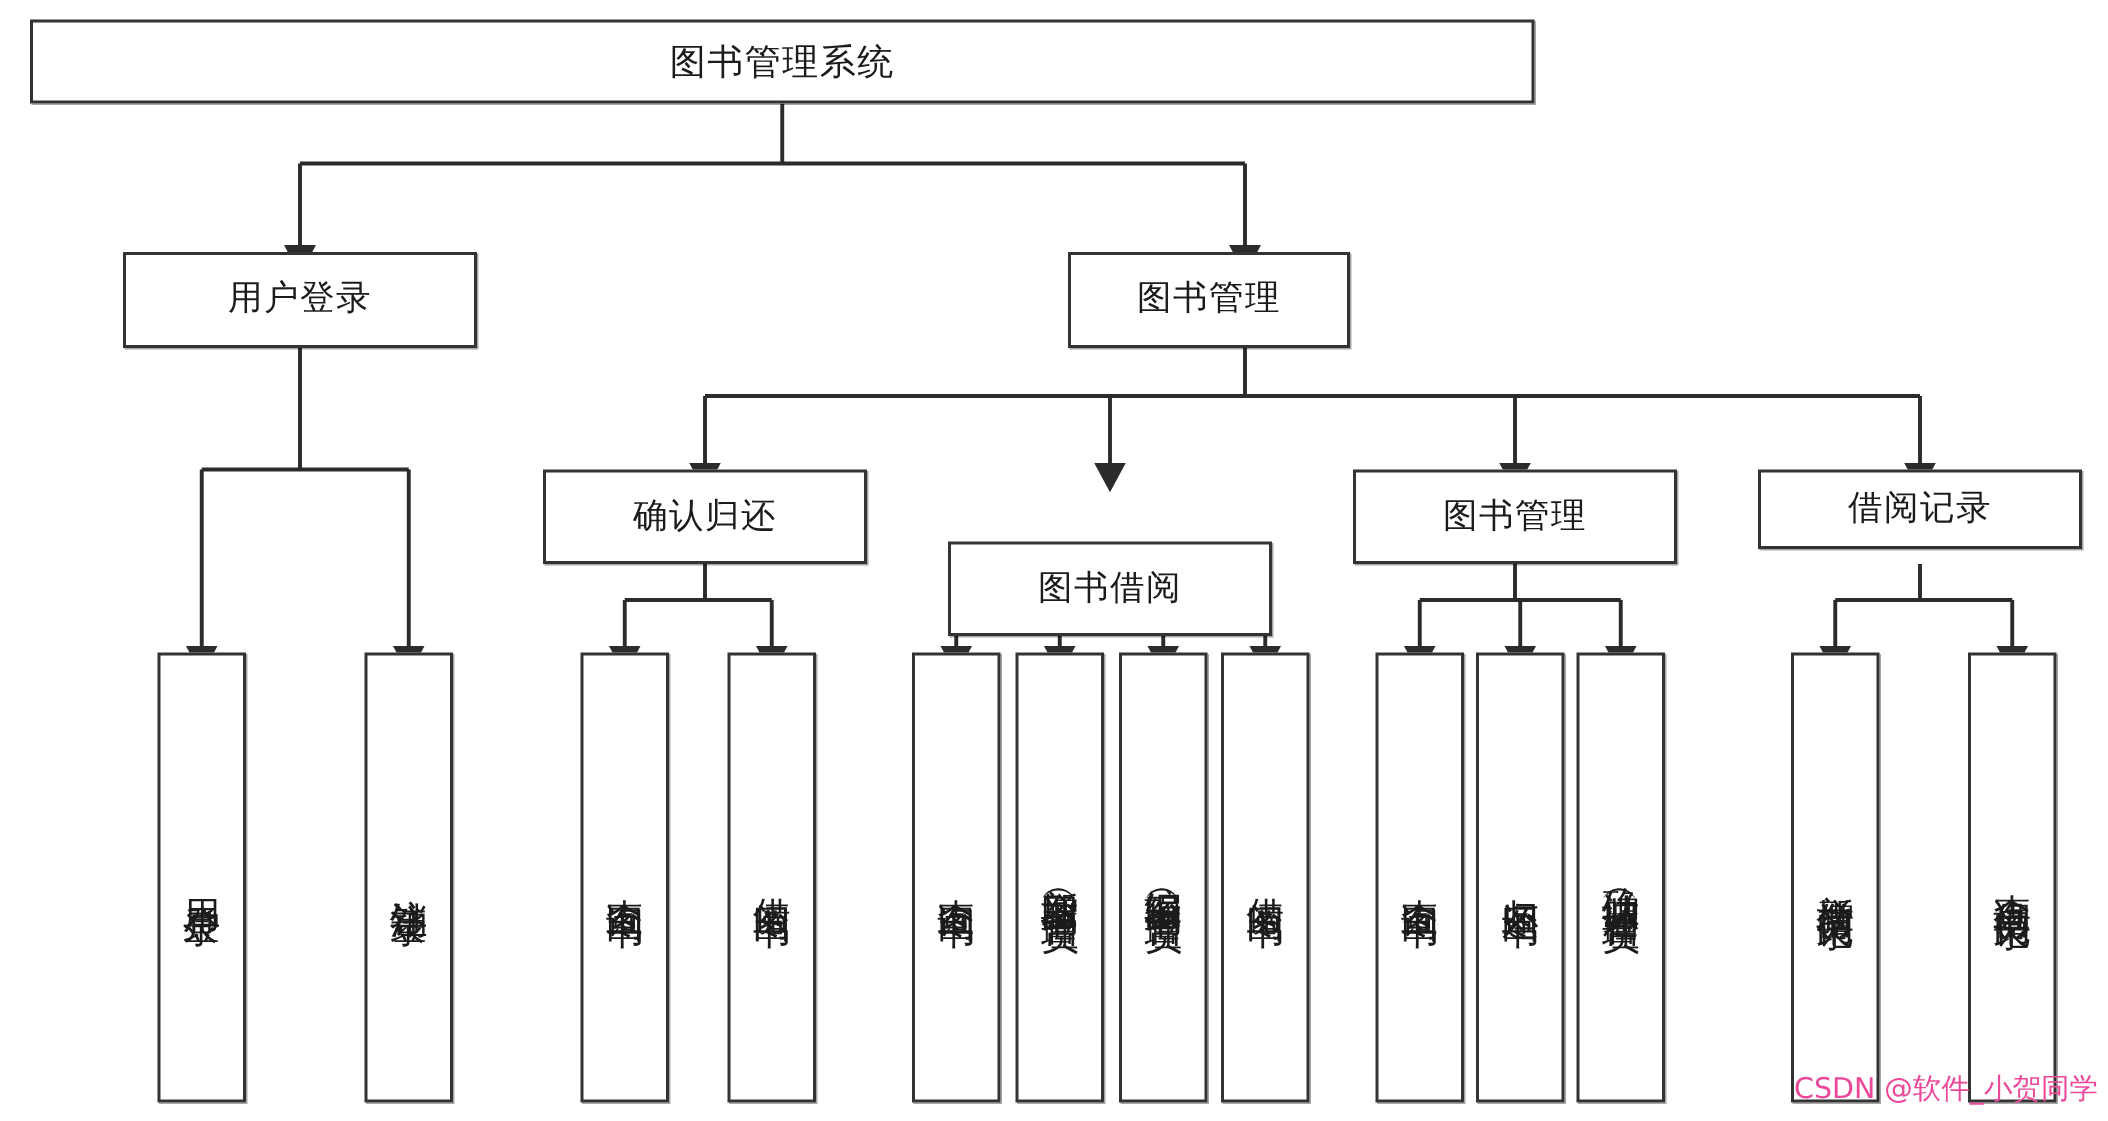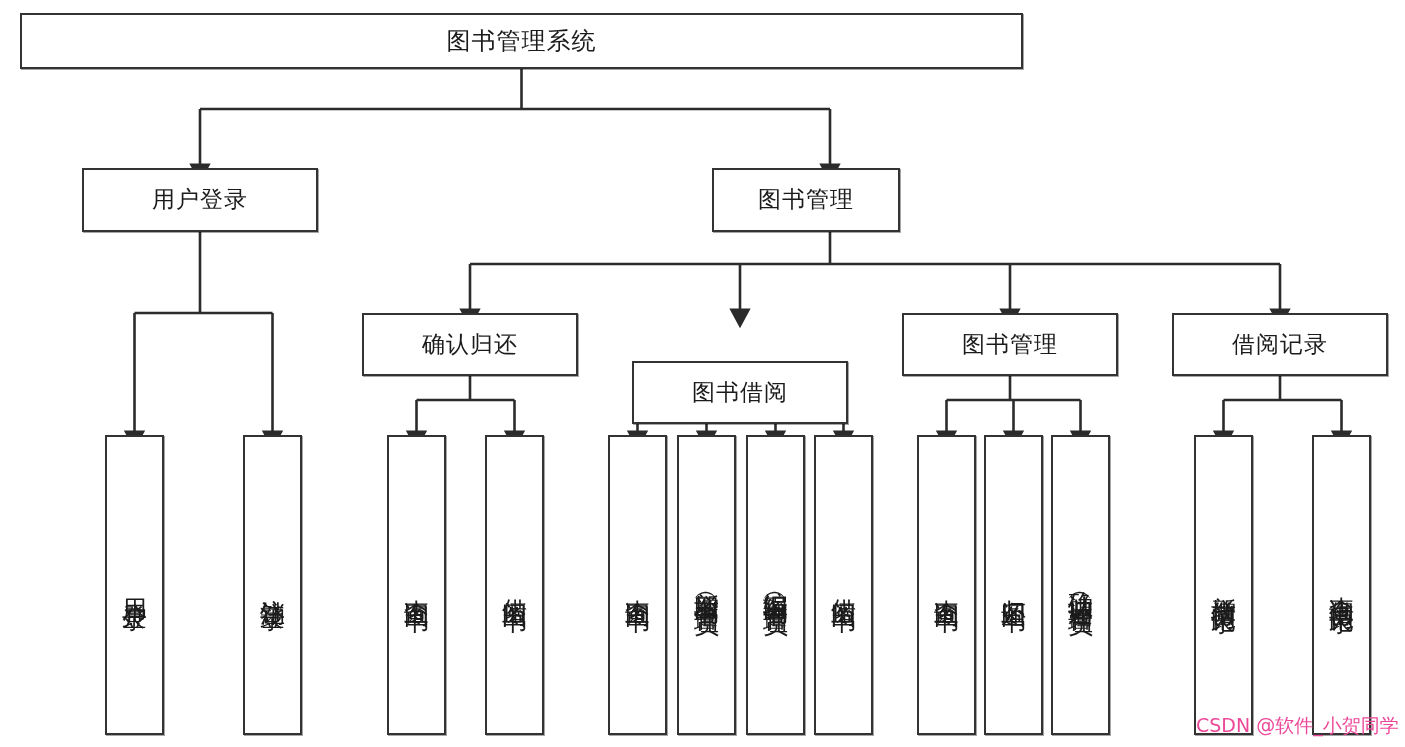--- a/index.html
+++ b/index.html
@@ -130,21 +130,21 @@
       </div>
       <div class="node h" style="left: 362px; top: 313px; width: 216px; height: 63px;">
         <span class="label">确认归还</span>
       </div>
       <div class="node h" style="left: 632px; top: 313px; width: 216px; height: 63px; margin-top: 48px;">
         <span class="label">图书借阅</span>
       </div>
       <div class="node h" style="left: 902px; top: 313px; width: 216px; height: 63px;">
         <span class="label">图书管理</span>
       </div>
-      <div class="node h" style="left: 1172px; top: 313px; width: 216px; height: 63px;">
+      <div class="node h" style="left: 1172px; top: 313px; width: 216px; height: 53px;">
         <span class="label">借阅记录</span>
       </div>
       <div class="node v" style="left: 105px; top: 435px; width: 59px; height: 300px;">
         <span class="label">用户登录</span>
       </div>
       <div class="node v" style="left: 243px; top: 435px; width: 59px; height: 300px;">
         <span class="label">注销登录</span>
       </div>
       <div class="node v" style="left: 387px; top: 435px; width: 59px; height: 300px;">
         <span class="label">查询图书</span>

